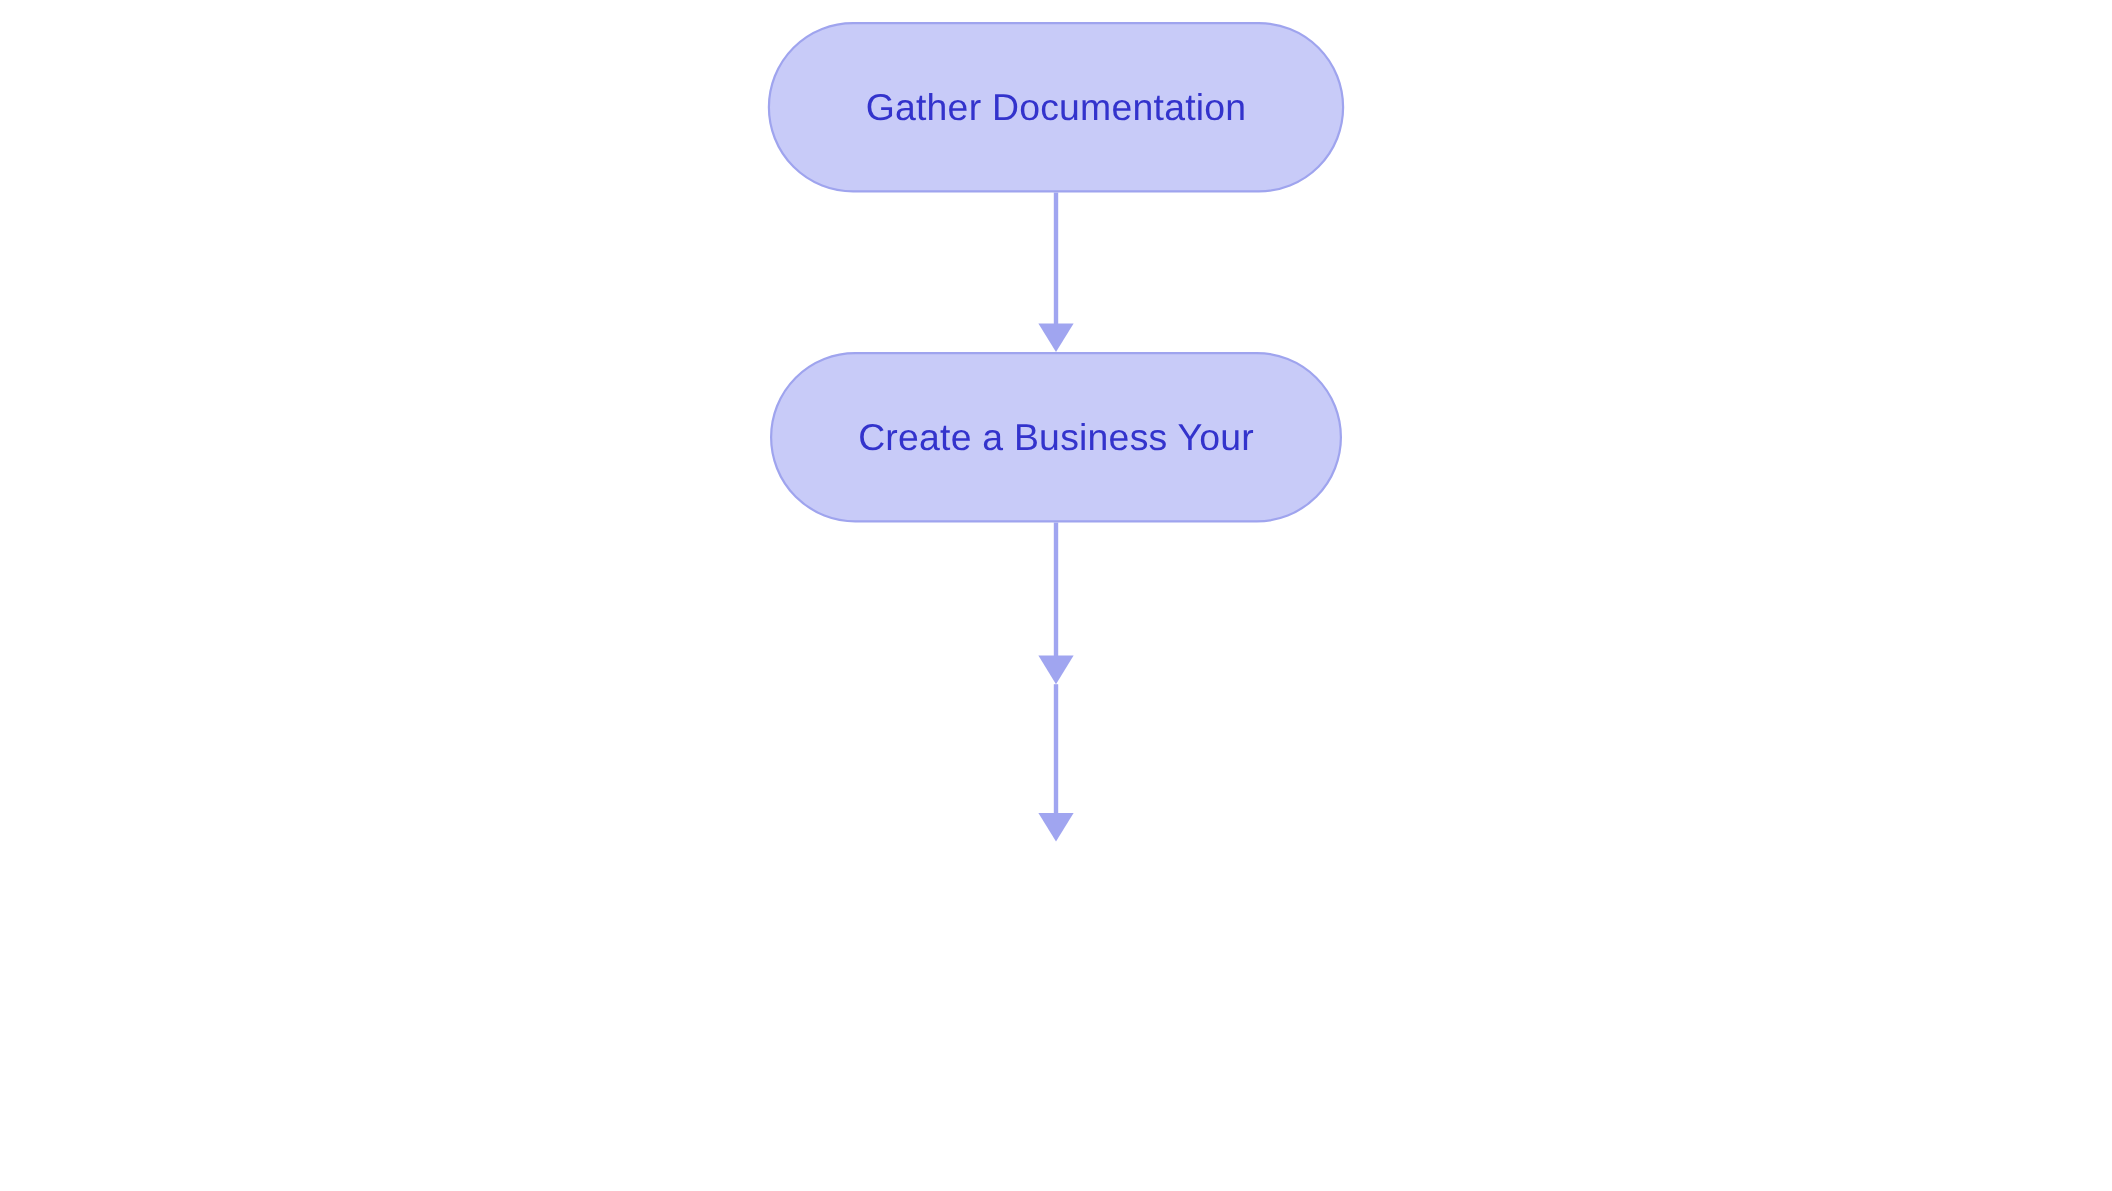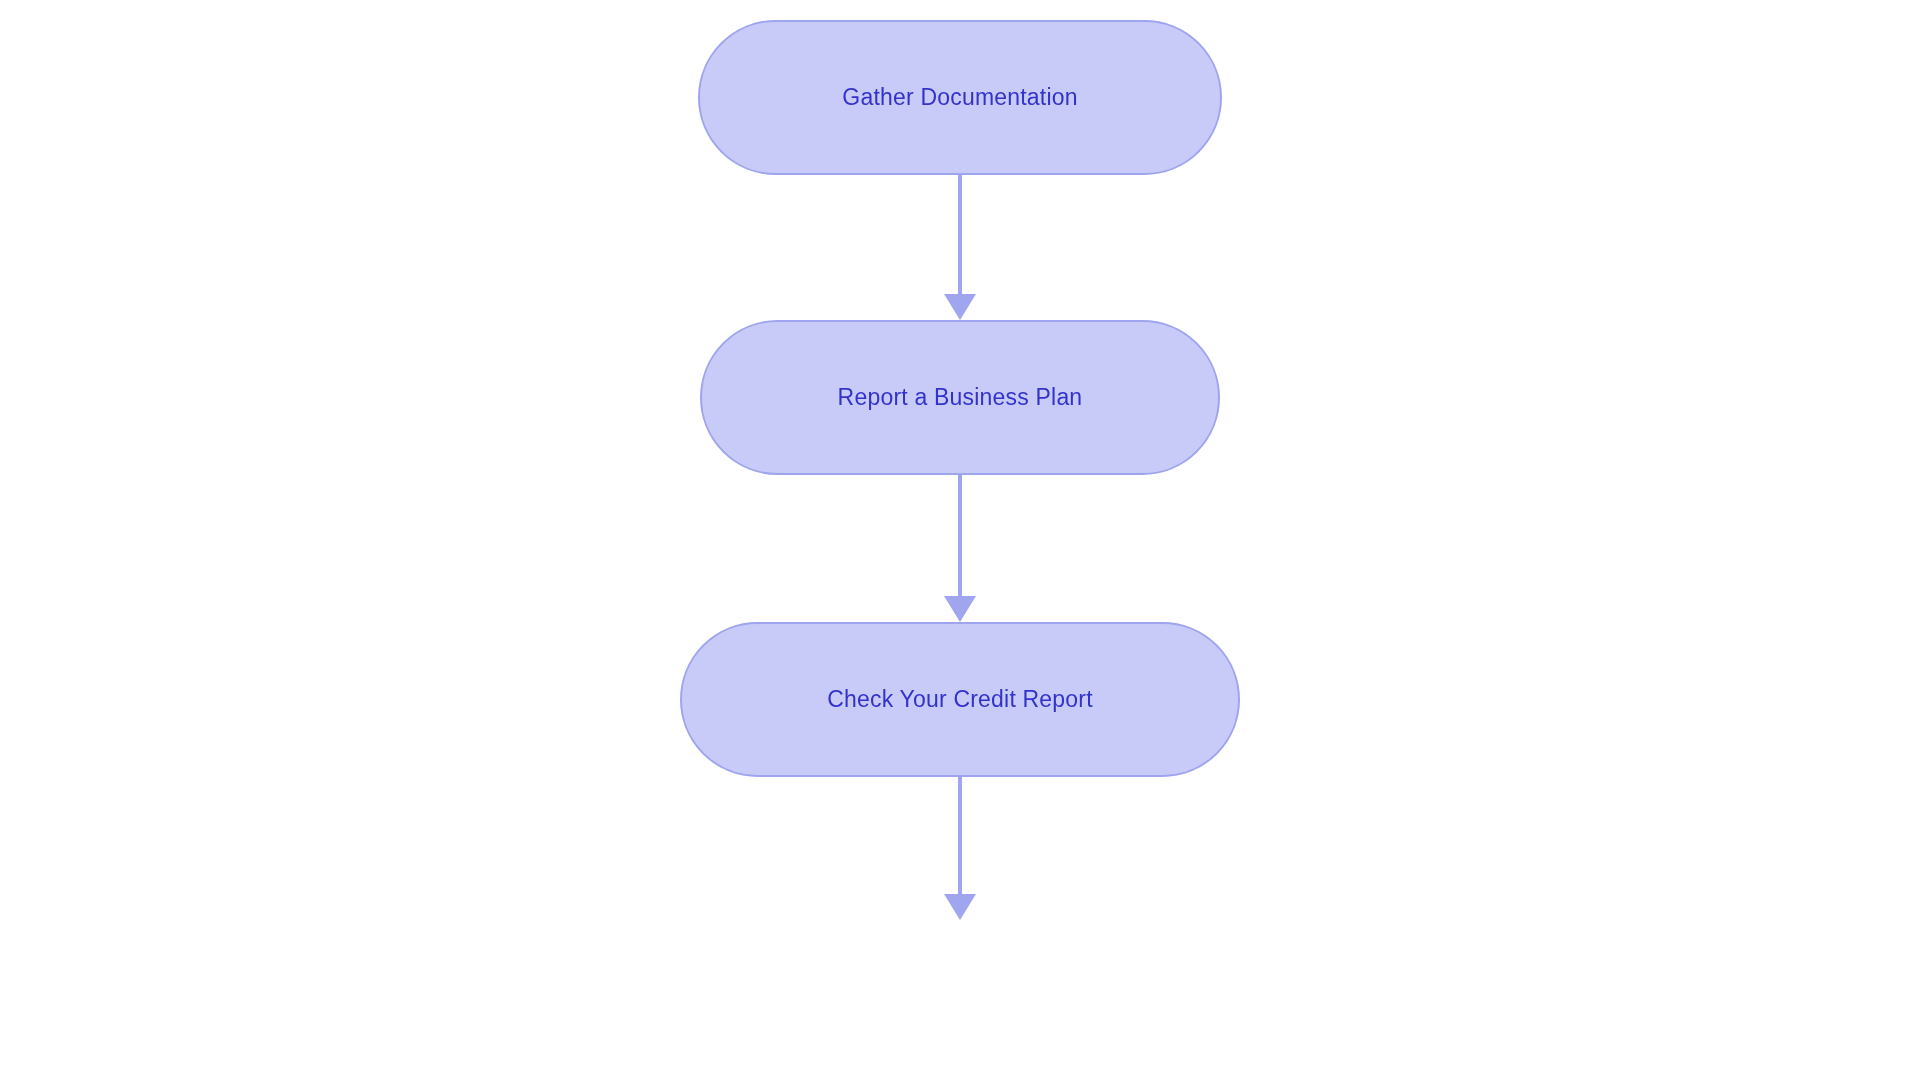--- a/index.html
+++ b/index.html
@@ -44,21 +44,21 @@
     font-size: 34px;
     font-weight: 400;
     letter-spacing: 0.2px;
     line-height: 1;
     white-space: nowrap;
     padding: 0 58px;
     height: 155px;
   }
   .flow-node .node-label {
     color: #3333cc;
-    font-size: 23px;
+    font-size: 34px;
     line-height: 1;
     white-space: nowrap;
   }
 
   
   .node-w1 { width: 524px; }
   .node-w2 { width: 520px; }
   .node-w3 { width: 560px; }
   .node-w4 { width: 347px; }
 
@@ -104,31 +104,28 @@
     <div class="flow-node node-w1">
       <span class="node-label">Gather Documentation</span>
     </div>
 
     <div class="flow-connector conn-h1">
       <div class="connector-line"></div>
       <div class="connector-head"></div>
     </div>
 
     <div class="flow-node node-w2">
-      <span class="node-label">Report a Business Plan</span>
+      <span class="node-label">Create a Business Your</span>
     </div>
 
     <div class="flow-connector conn-h2">
       <div class="connector-line"></div>
       <div class="connector-head"></div>
     </div>
 
-    <div class="flow-node node-w3">
-      <span class="node-label">Check Your Credit Report</span>
-    </div>
 
     <div class="flow-connector conn-h3">
       <div class="connector-line"></div>
       <div class="connector-head"></div>
     </div>
 
 
   </div>
 </div>
 

